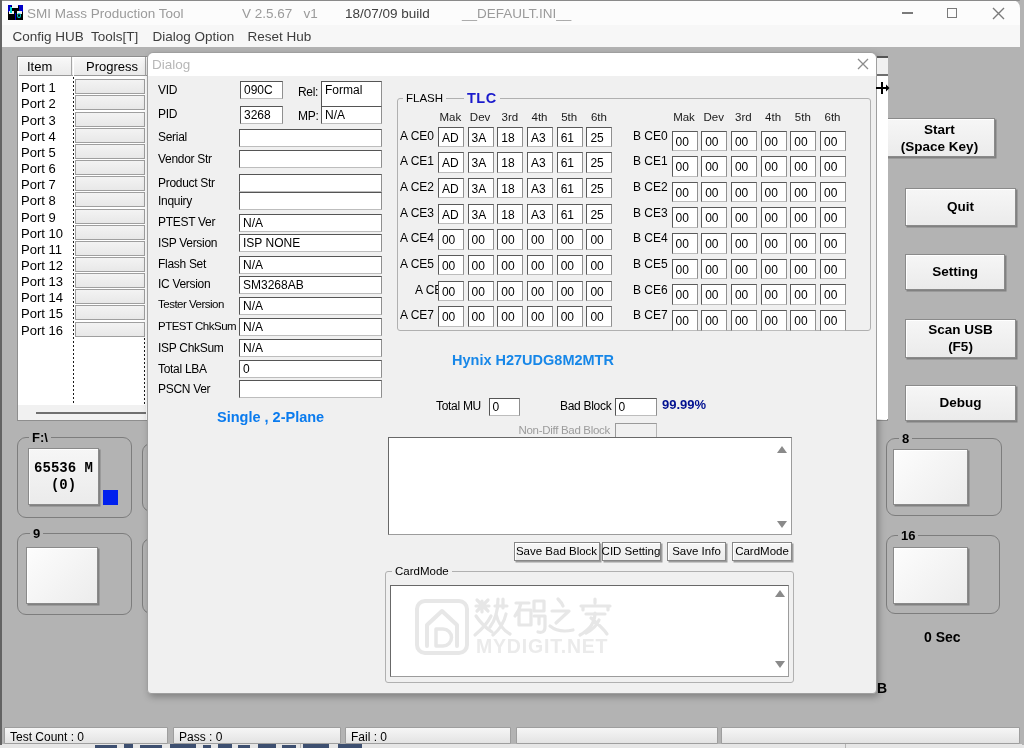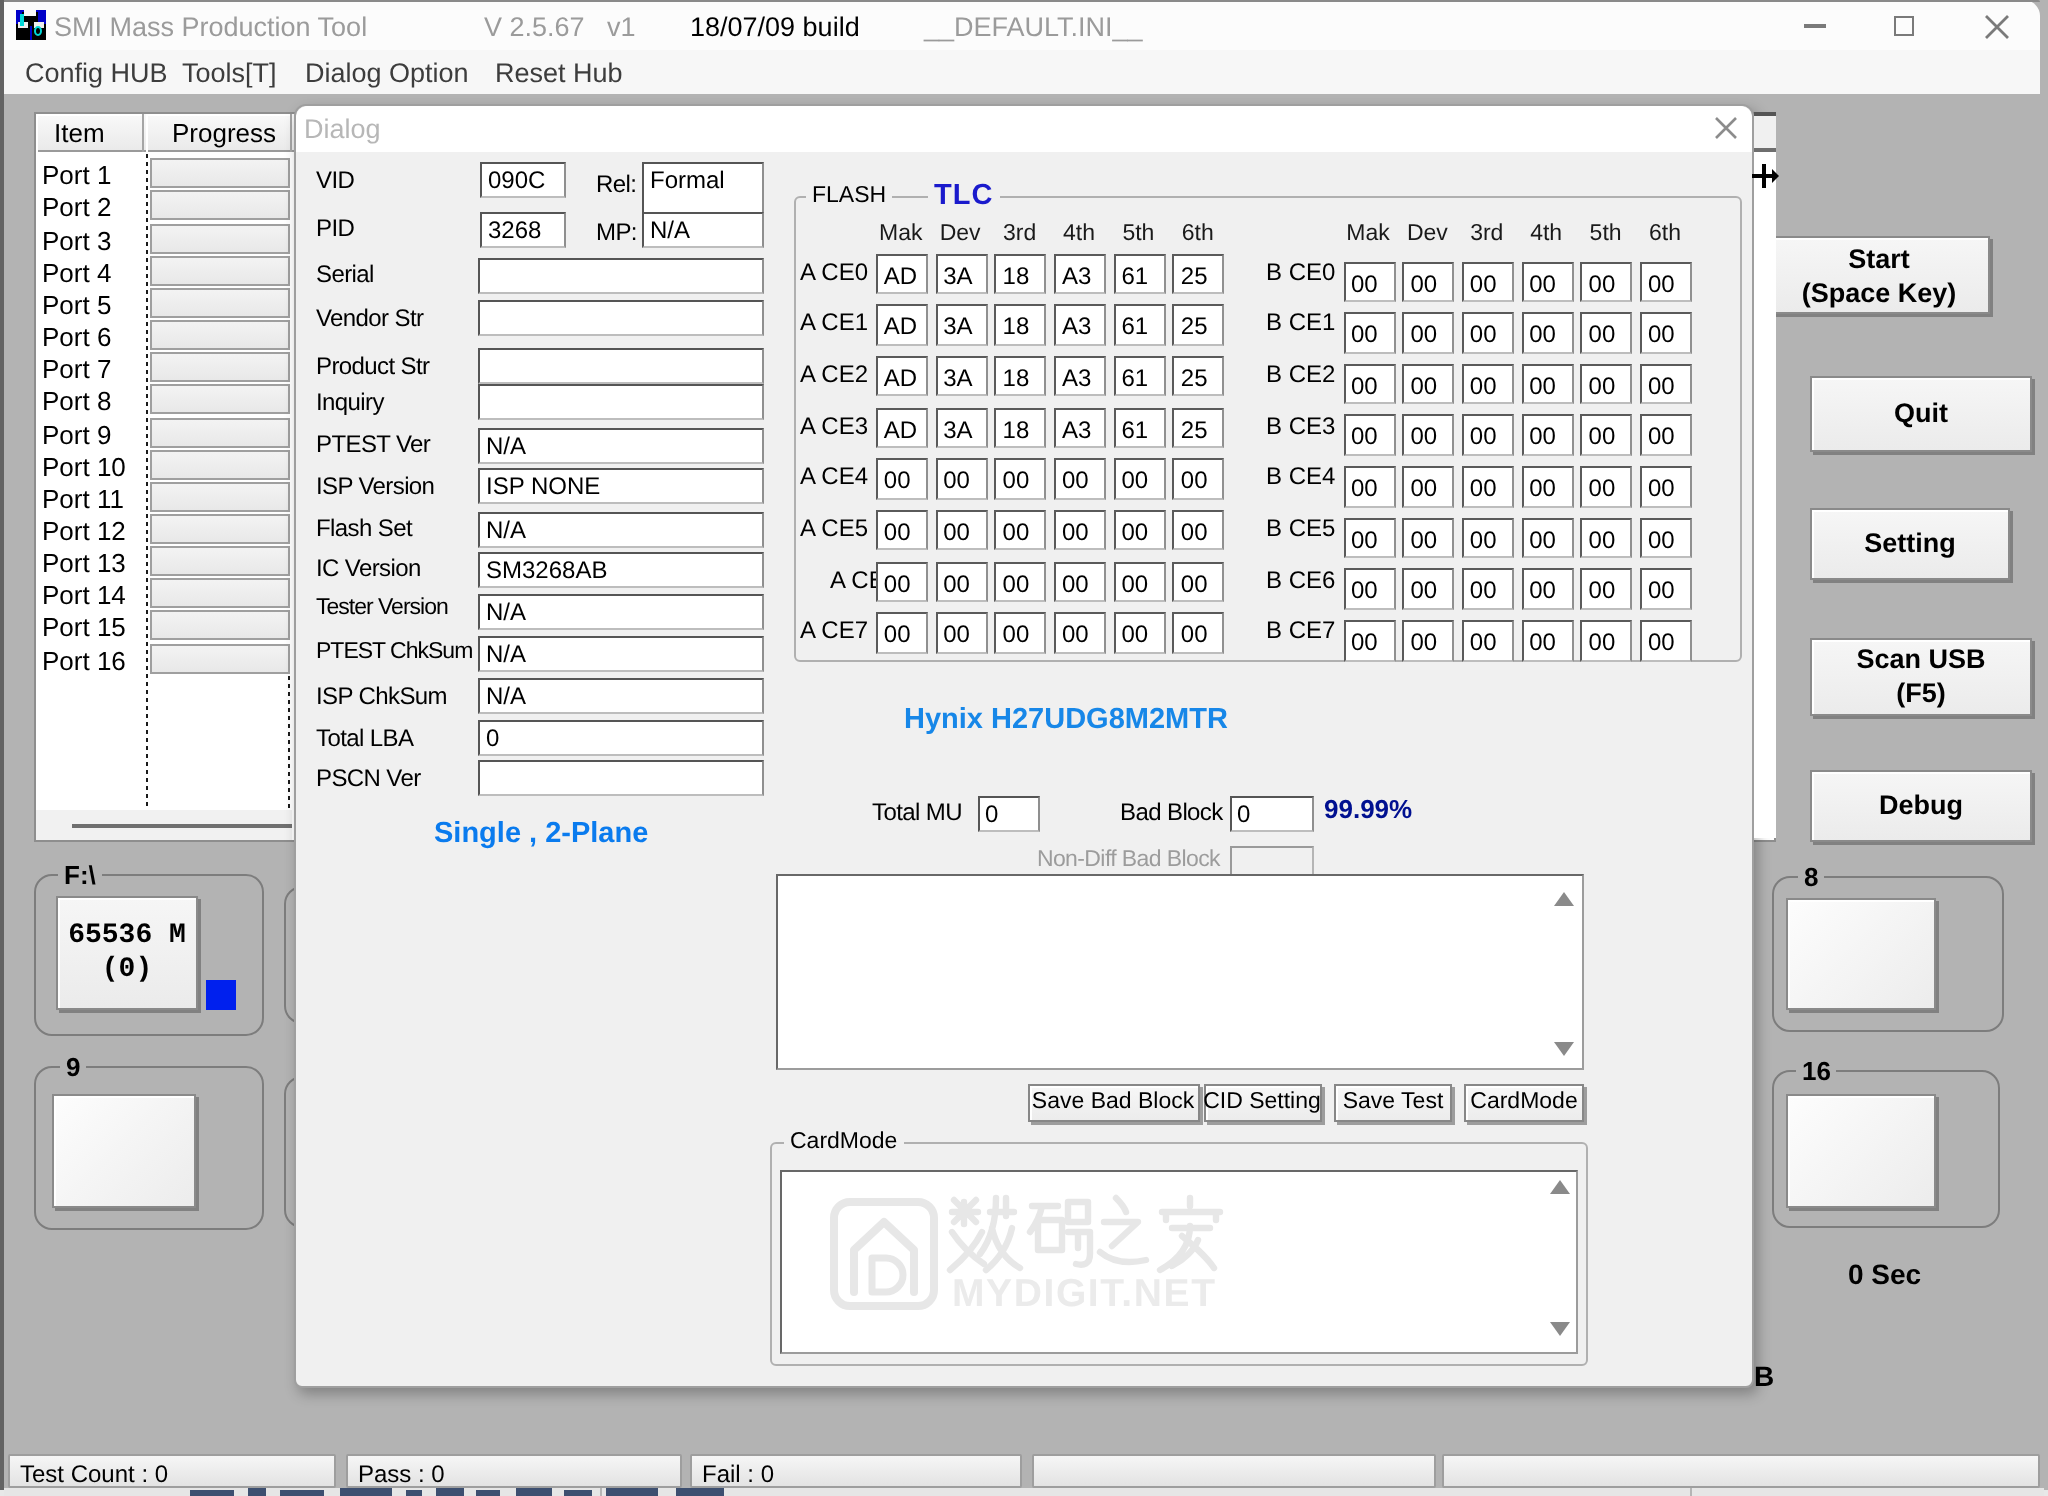--- a/index.html
+++ b/index.html
@@ -32,21 +32,21 @@
 <div class="a" style="left:4px;top:0px;width:6px;height:3px;background:#f8f8f8;"></div>
 <div class="a" style="left:0px;top:7px;width:7px;height:8px;background:#000;"></div>
 <div class="a" style="left:1px;top:6px;width:5px;height:3px;background:#ededed;"></div>
 <div class="a" style="left:8px;top:7px;width:7px;height:8px;background:#000;"></div>
 <div class="a" style="left:9px;top:6px;width:5px;height:3px;background:#ededed;"></div>
 <div class="a" style="left:2px;top:2px;width:2px;height:6px;background:#00d8d8;"></div>
 <div class="a" style="left:9px;top:8px;width:4px;height:5px;border:1.5px solid #00d8d8;border-radius:50%;"></div>
 </div>
 <div class="a" style="left:27px;top:6px;font-size:13.5px;color:#9b9b9b;">SMI Mass Production Tool</div>
 <div class="a" style="left:242px;top:6px;font-size:13.5px;color:#9b9b9b;">V 2.5.67&nbsp;&nbsp;&nbsp;v1</div>
-<div class="a" style="left:345px;top:6px;font-size:13.5px;color:#000000;">18/07/09 build</div>
+<div class="a" style="left:345px;top:6px;font-size:13.5px;color:#404040;">18/07/09 build</div>
 <div class="a" style="left:462px;top:6px;font-size:13.5px;color:#9b9b9b;">__DEFAULT.INI__</div>
 <div class="a" style="left:902px;top:12px;width:11px;height:1.5px;background:#7a7a7a;"></div>
 <div class="a" style="left:947px;top:8px;width:10px;height:10px;border:1.2px solid #7a7a7a;"></div>
 <svg class="a" style="left:992px;top:7px;" width="13" height="13" viewBox="0 0 13 13">
 <path d="M1 1 L12 12 M12 1 L1 12" stroke="#7a7a7a" stroke-width="1.4"></path>
   </svg>
 <div class="a" style="left:12.5px;top:29px;font-size:13.5px;color:#3d3d3d;">Config HUB</div>
 <div class="a" style="left:91px;top:29px;font-size:13.5px;color:#3d3d3d;">Tools[T]</div>
 <div class="a" style="left:152.5px;top:29px;font-size:13.5px;color:#3d3d3d;">Dialog Option</div>
 <div class="a" style="left:247.5px;top:29px;font-size:13.5px;color:#3d3d3d;">Reset Hub</div>
@@ -315,21 +315,21 @@
 <div class="lbl" style="left:560px;top:399px;width:50px;text-align:right;">Bad Block</div>
 <div class="tb" style="left:614.5px;top:397.5px;width:42px;height:18px;">0</div>
 <div class="a" style="left:662px;top:396.5px;font-size:13px;font-weight:bold;color:#001090;">99.99%</div>
 <div class="lbl" style="left:513px;top:424px;width:97px;text-align:right;font-size:11.5px;color:#9c9c9c;">Non-Diff Bad Block</div>
 <div class="tb" style="left:614.5px;top:422.5px;width:42px;height:16px;background:#f0f0f0;border-color:#9a9a9a #b5b5b5 #b5b5b5 #9a9a9a;"></div>
 <div class="a" style="left:388px;top:437px;width:404px;height:98px;background:#fff;border:1px solid;border-color:#686868 #9c9c9c #9c9c9c #686868;"></div>
 <div class="up" style="left:777px;top:446px;"></div>
 <div class="dn" style="left:777px;top:521px;"></div>
 <div class="btn" style="left:513.5px;top:541.5px;width:86px;height:19.5px;">Save Bad Block</div>
 <div class="btn" style="left:601.5px;top:541.5px;width:59px;height:19.5px;">CID Setting</div>
-<div class="btn" style="left:667px;top:541.5px;width:59px;height:19.5px;">Save Test</div>
+<div class="btn" style="left:667px;top:541.5px;width:59px;height:19.5px;">Save Info</div>
 <div class="btn" style="left:732px;top:541.5px;width:60px;height:19.5px;">CardMode</div>
 <div class="gb" style="left:385px;top:571px;width:409px;height:111.5px;"></div>
 <div class="gbl" style="left:392px;top:565px;">CardMode</div>
 <div class="a" style="left:390px;top:585px;width:399px;height:91.5px;background:#fff;border:1px solid;border-color:#686868 #9c9c9c #9c9c9c #686868;"></div>
 <div class="up" style="left:775px;top:590px;"></div>
 <div class="dn" style="left:775px;top:661px;"></div>
 <svg class="a" style="left:410px;top:594px;" width="230" height="66" viewBox="0 0 230 66">
 <g stroke="#e7e7e7" fill="none" stroke-width="4" stroke-linecap="round" stroke-linejoin="round">
 <rect x="7" y="7" width="50" height="52" rx="8"></rect>
 <path d="M17 52 V31 L32 17 L47 31 V52"></path>

